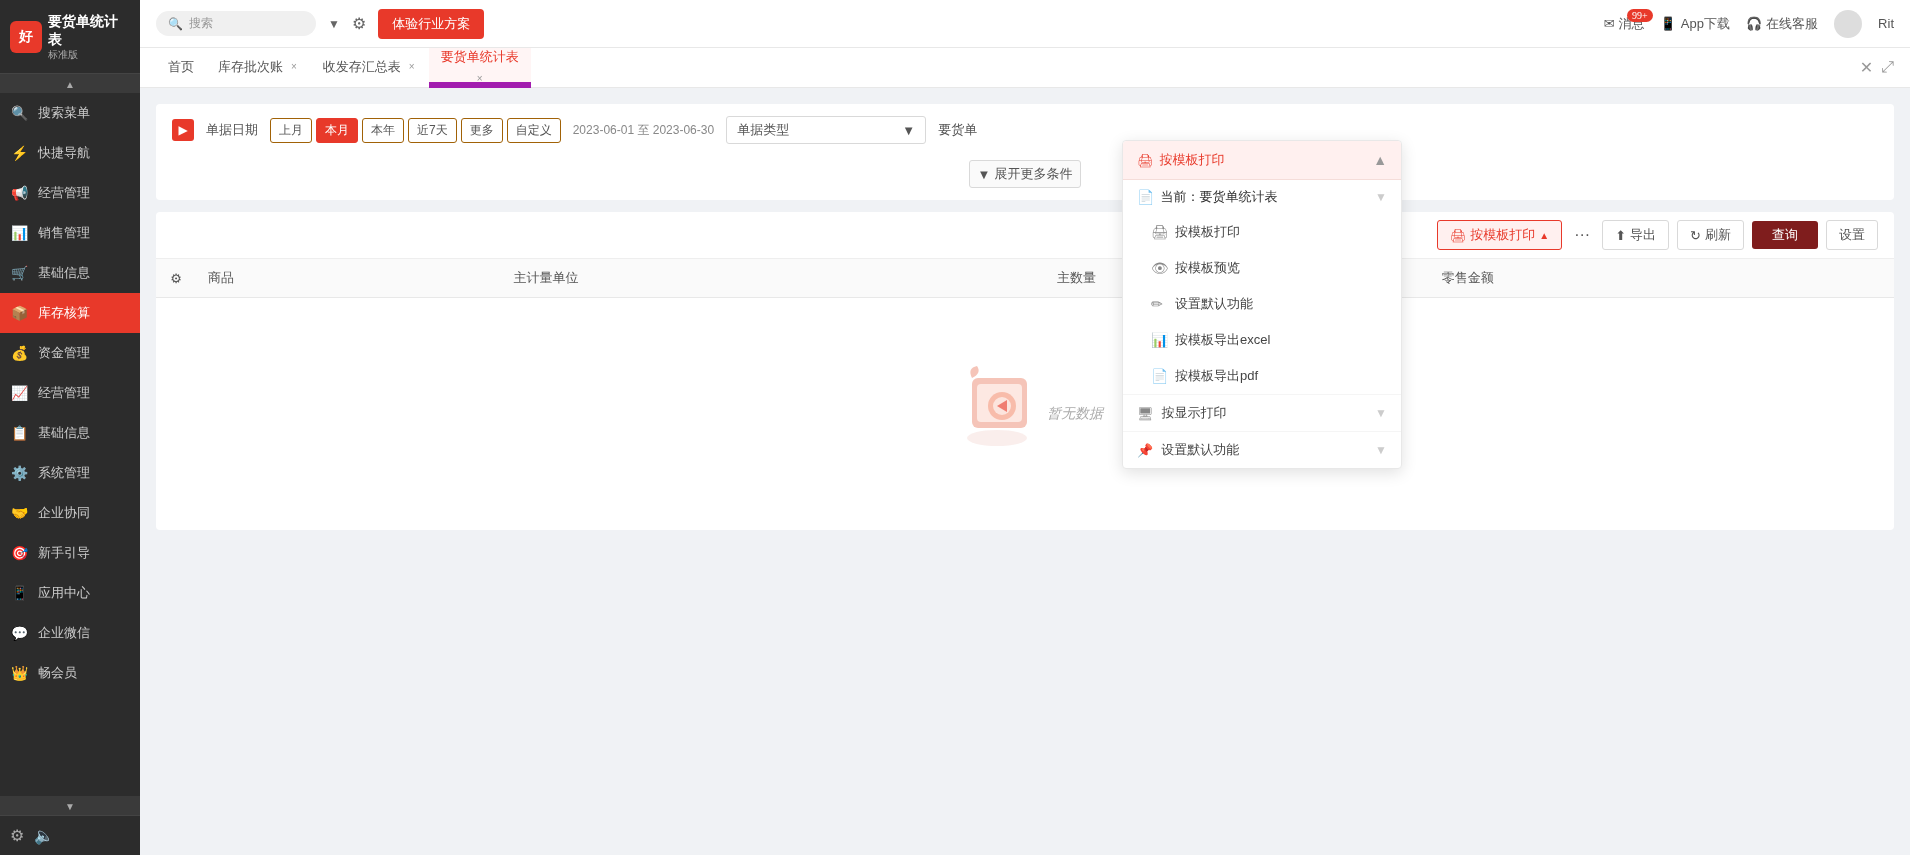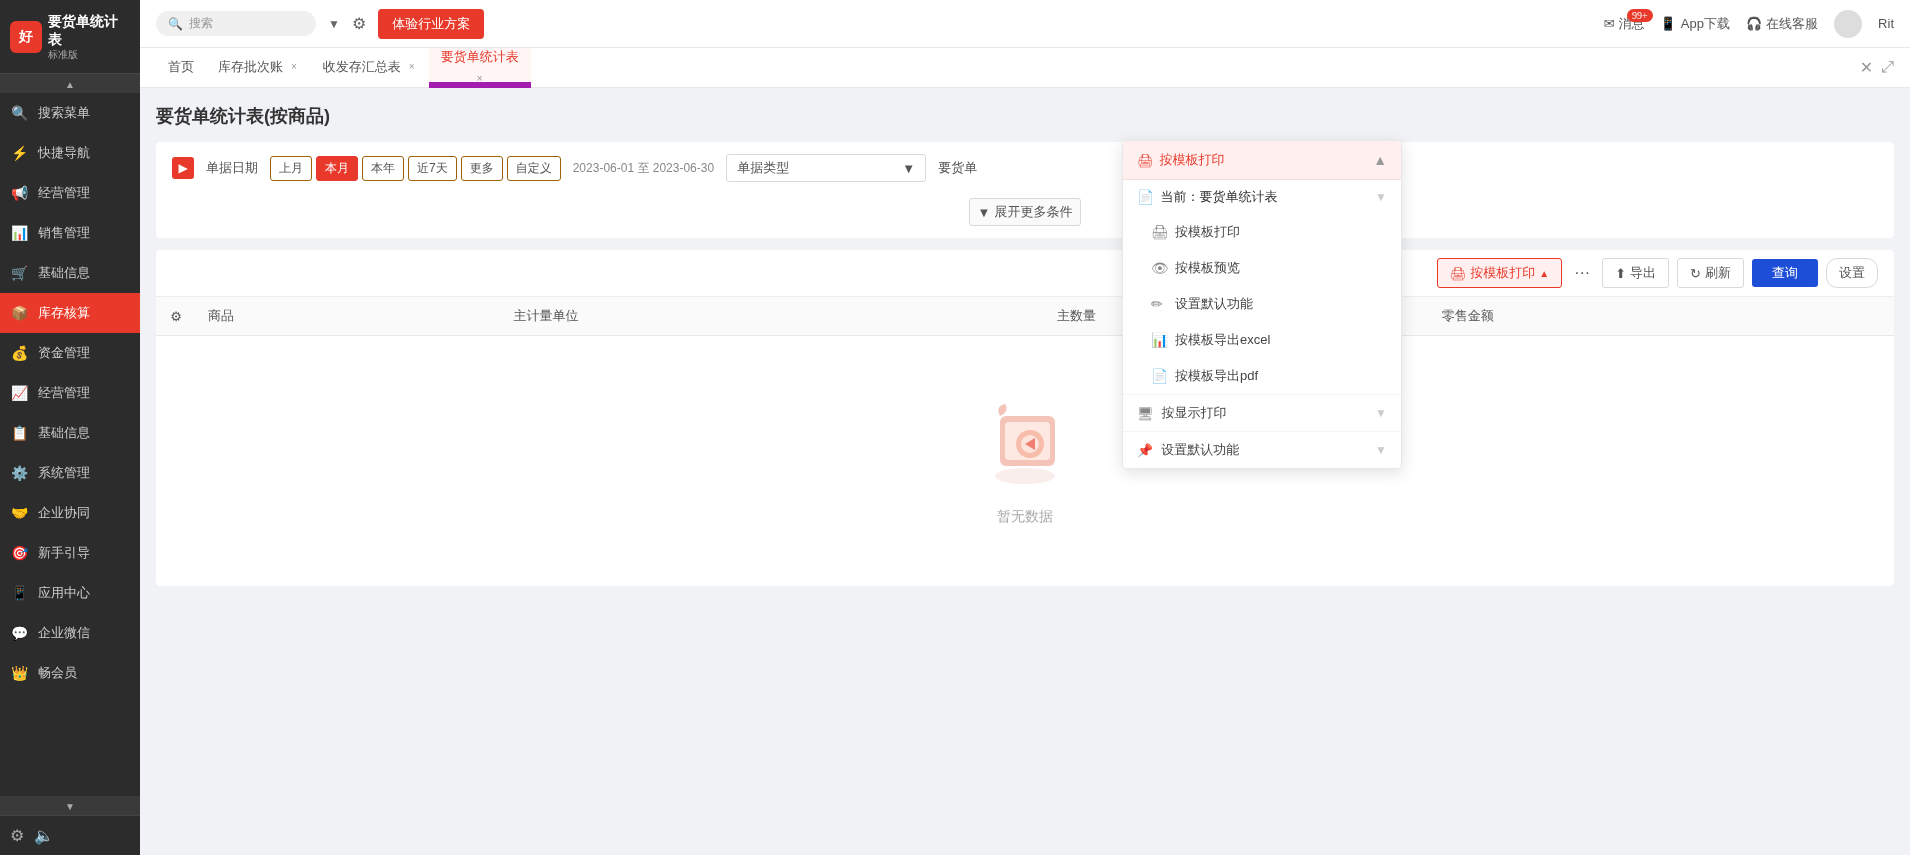--- a/index.html
+++ b/index.html
@@ -314,34 +314,34 @@
       gap: 4px;
       background: #fff;
       border: 1px solid #d9d9d9;
       color: #555;
       padding: 5px 12px;
       border-radius: 3px;
       font-size: 13px;
       cursor: pointer;
     }
     .query-btn {
-      background: #1d4ed8;
+      background: #7f1d1d;
       color: white;
       border: none;
       border-radius: 3px;
       padding: 5px 20px;
       font-size: 13px;
       cursor: pointer;
     }
     .settings-btn {
       background: #fff;
       border: 1px solid #d9d9d9;
       color: #555;
       padding: 5px 12px;
-      border-radius: 11px;
+      border-radius: 3px;
       font-size: 13px;
       cursor: pointer;
     }
     .more-btn {
       color: #555;
       cursor: pointer;
       font-size: 16px;
       padding: 4px;
     }
 
@@ -364,26 +364,26 @@
       font-size: 13px;
     }
     .data-table th:first-child, .data-table td:first-child {
       width: 40px;
       text-align: center;
     }
 
     
     .empty-state {
       display: flex;
-      flex-direction: column;
       align-items: center;
       justify-content: center;
       padding: 60px 0;
       color: #aaa;
       font-size: 14px;
+      font-style: italic;
     }
     .empty-icon {
       width: 100px;
       height: 100px;
       margin-bottom: 12px;
     }
 
     
     .dropdown-menu {
       position: fixed;
@@ -603,21 +603,20 @@
       <span class="tab-close">×</span>
     </div>
     <div class="tabs-window-btns">
       <span class="tabs-win-btn">✕</span>
       <span class="tabs-win-btn">⤢</span>
     </div>
   </div>
 
   <div class="content">
 
-    <div class="page-title">要货单统计表(按商品)</div>
 
     <div class="filter-panel">
       <div class="filter-row">
 
         <div style="display:flex;align-items:center;gap:8px;">
           <div style="background:#e8392a;color:white;width:22px;height:22px;display:flex;align-items:center;justify-content:center;border-radius:3px;cursor:pointer;font-size:12px;">▶</div>
         </div>
 
         <span class="filter-label">单据日期</span>
 

